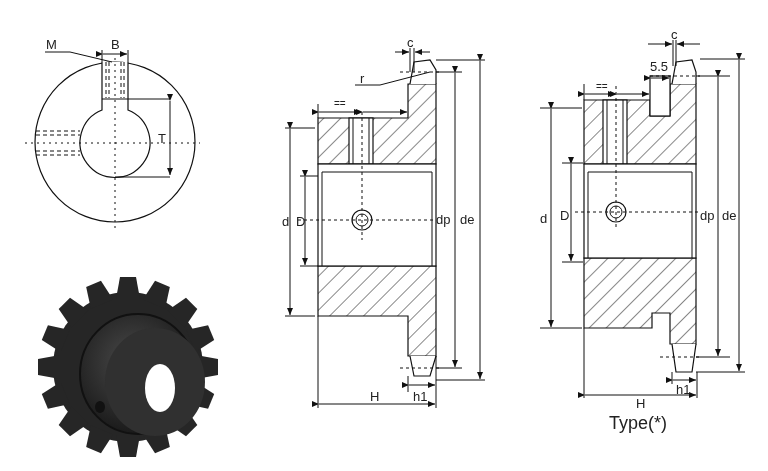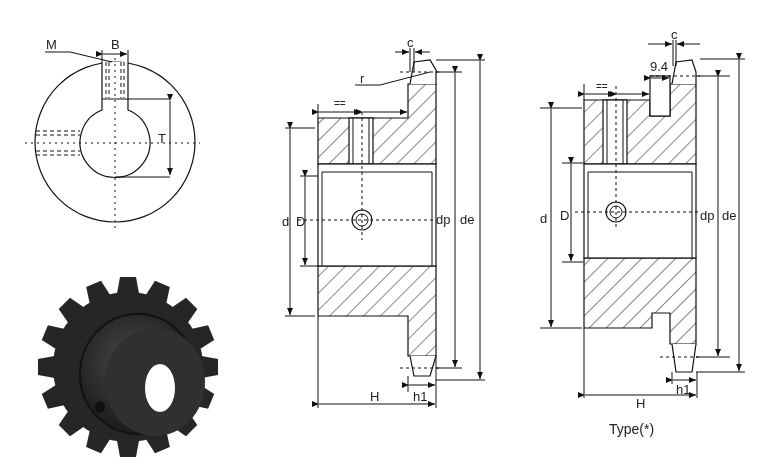--- a/index.html
+++ b/index.html
@@ -1,19 +1,19 @@
 <!DOCTYPE html>
 <html><head>
 <meta charset="utf-8">
 <style>
   html, body { margin:0; padding:0; background:#ffffff; }
   body { width:768px; height:471px; position:relative; overflow:hidden; font-family:"Liberation Sans", sans-serif; }
   .layer { position:absolute; left:0; top:0; }
   .lbl { position:absolute; font-family:"Liberation Sans", sans-serif; font-size:13px; color:#222; line-height:1; white-space:nowrap; }
-  .lbl.big { font-size:14px;margin-top:8px; }
+  .lbl.big { font-size:18px; }
   .photo { position:absolute; left:28px; top:262px; width:190px; height:200px; }
 </style>
 </head>
 <body>
 
 <svg class="layer" width="768" height="471" viewBox="0 0 768 471" xmlns="http://www.w3.org/2000/svg">
   <defs>
     <pattern id="hatch" patternUnits="userSpaceOnUse" width="12" height="12" patternTransform="rotate(45)">
       <line x1="0" y1="0" x2="0" y2="12" stroke="#111" stroke-width="1"></line>
     </pattern>
@@ -227,21 +227,21 @@
 <div class="lbl" style="left:360px;top:72px;">r</div>
 <div class="lbl" style="left:334px;top:99px;font-size:10px;">==</div>
 <div class="lbl" style="left:282px;top:215px;">d</div>
 <div class="lbl" style="left:296px;top:215px;">D</div>
 <div class="lbl" style="left:436px;top:213px;">dp</div>
 <div class="lbl" style="left:460px;top:213px;">de</div>
 <div class="lbl" style="left:370px;top:390px;">H</div>
 <div class="lbl" style="left:413px;top:390px;">h1</div>
 
 <div class="lbl" style="left:671px;top:28px;">c</div>
-<div class="lbl" style="left:650px;top:60px;">9.4</div>
+<div class="lbl" style="left:650px;top:60px;">5.5</div>
 <div class="lbl" style="left:596px;top:82px;font-size:10px;">==</div>
 <div class="lbl" style="left:540px;top:212px;">d</div>
 <div class="lbl" style="left:560px;top:209px;">D</div>
 <div class="lbl" style="left:700px;top:209px;">dp</div>
 <div class="lbl" style="left:722px;top:209px;">de</div>
 <div class="lbl" style="left:636px;top:397px;">H</div>
 <div class="lbl" style="left:676px;top:383px;">h1</div>
 <div class="lbl big" style="left:609px;top:414px;">Type(*)</div>
 
 </body></html>

